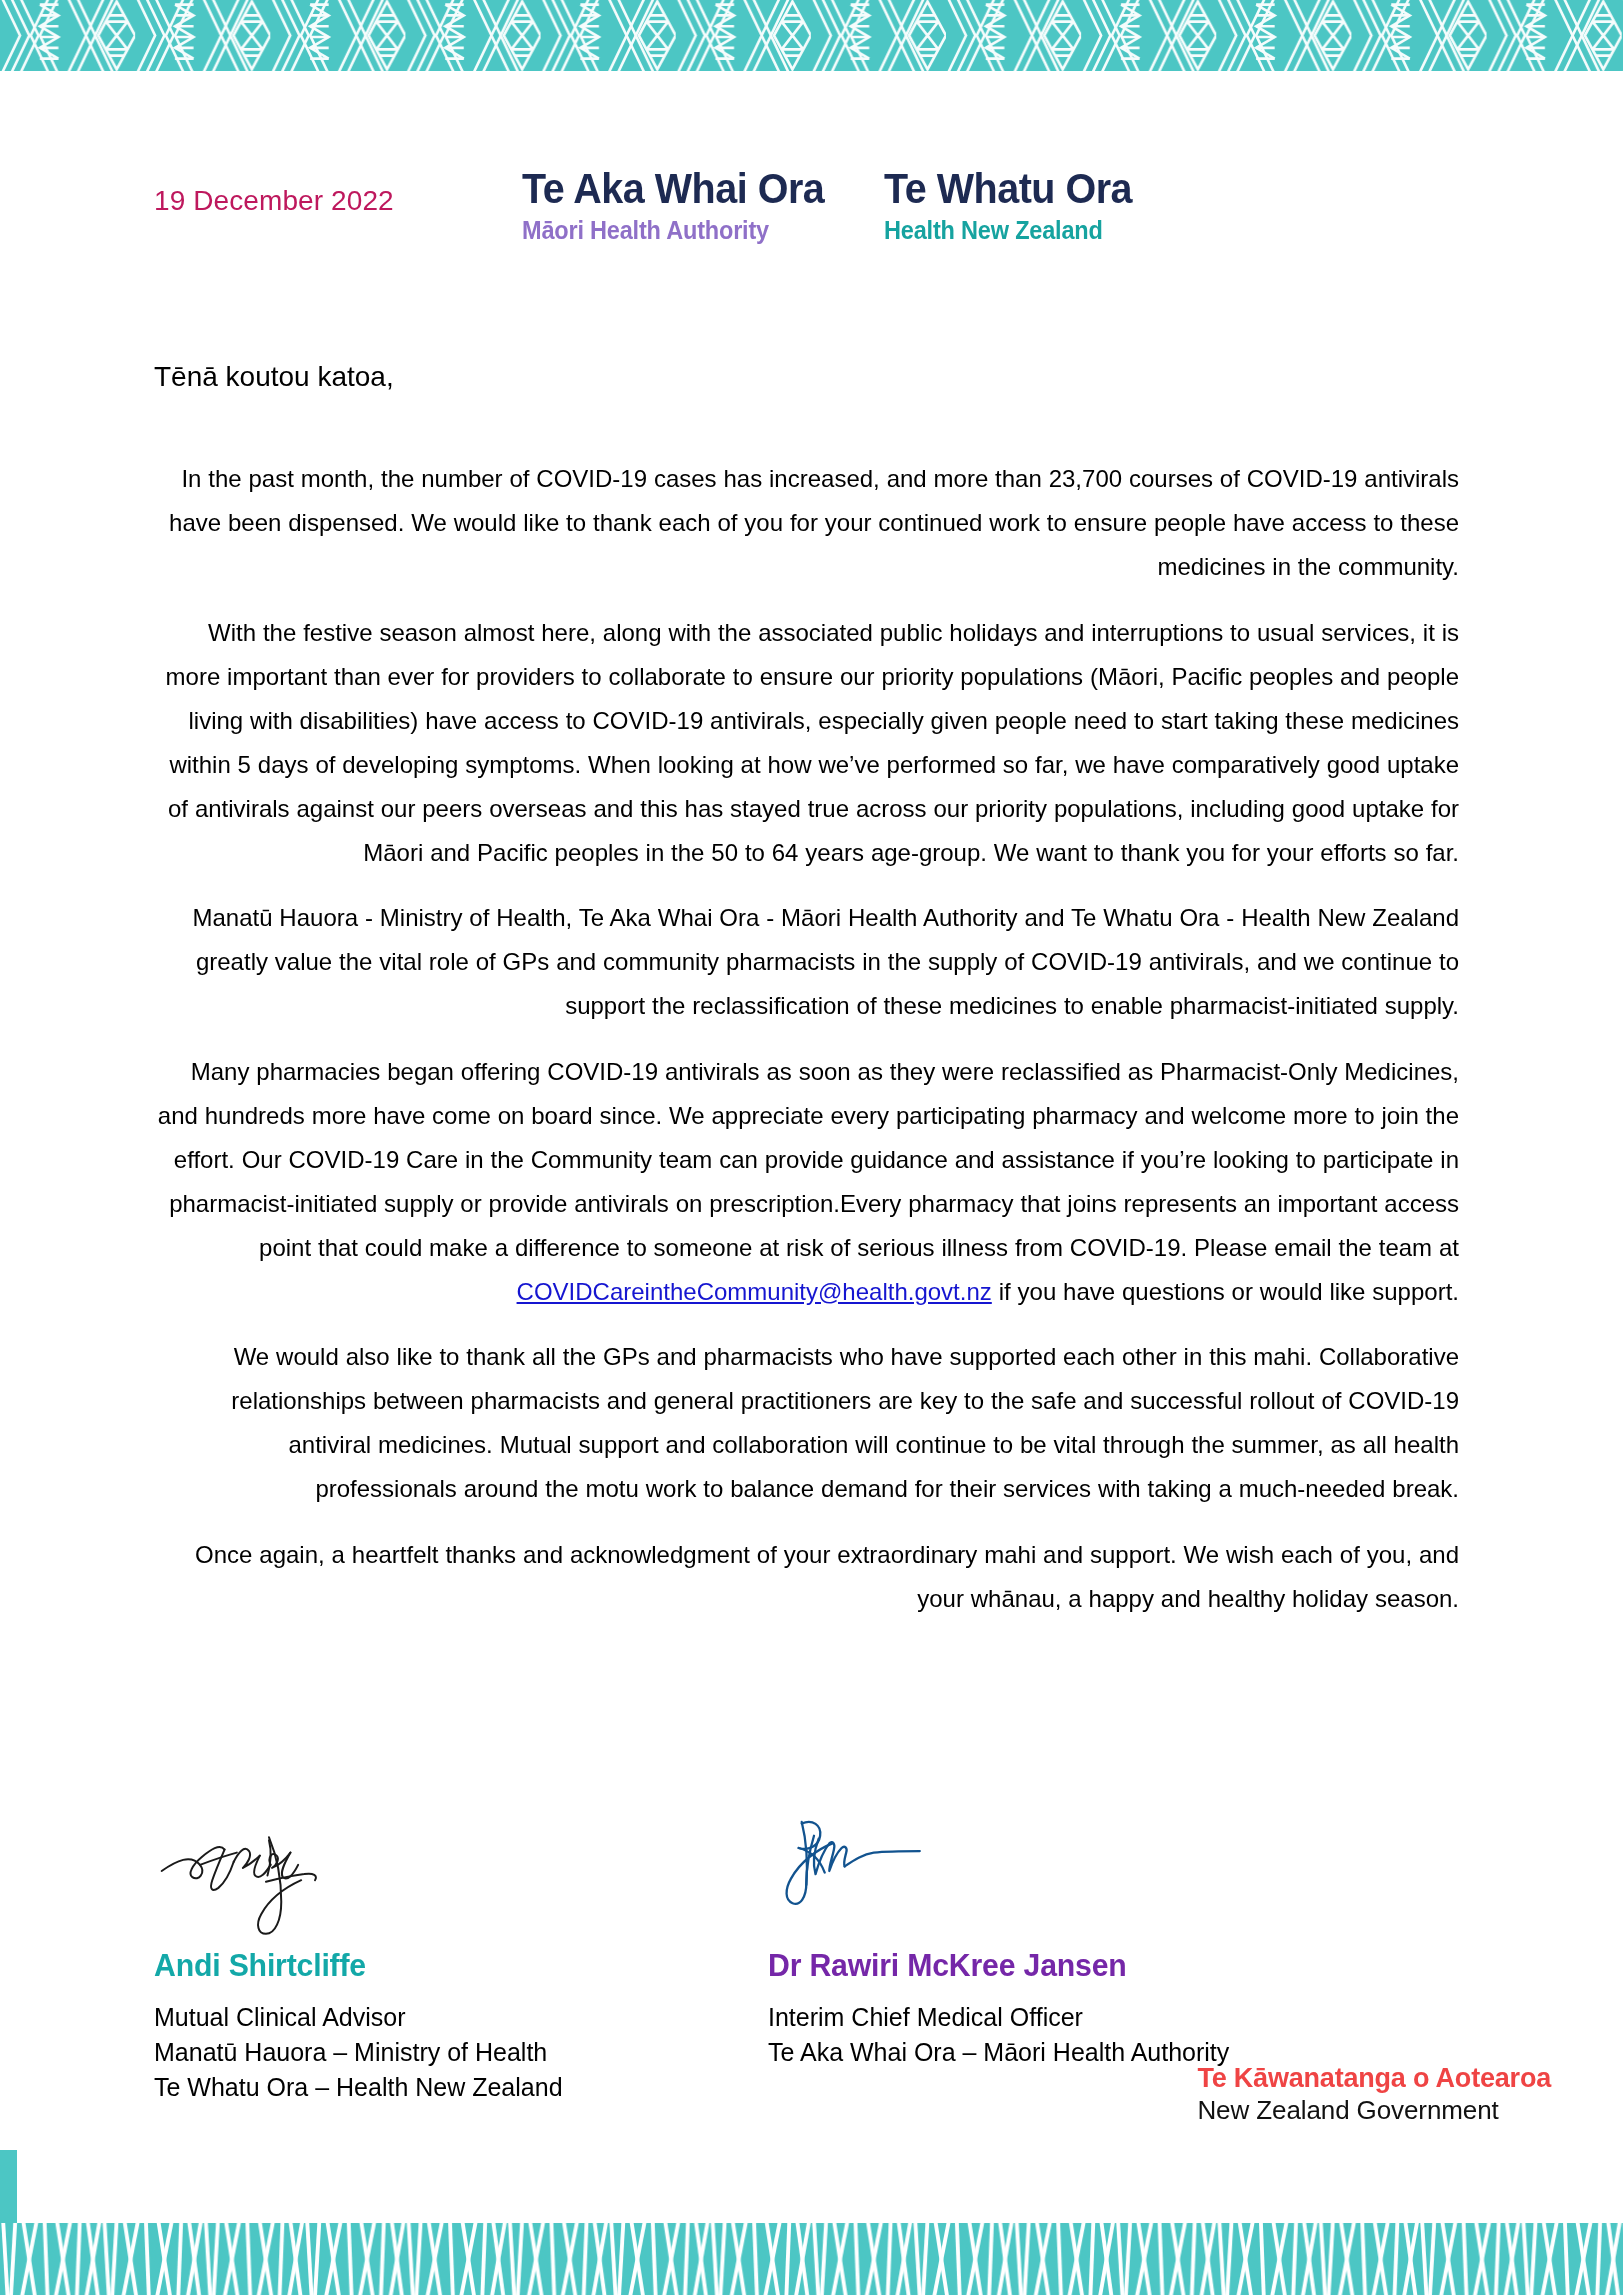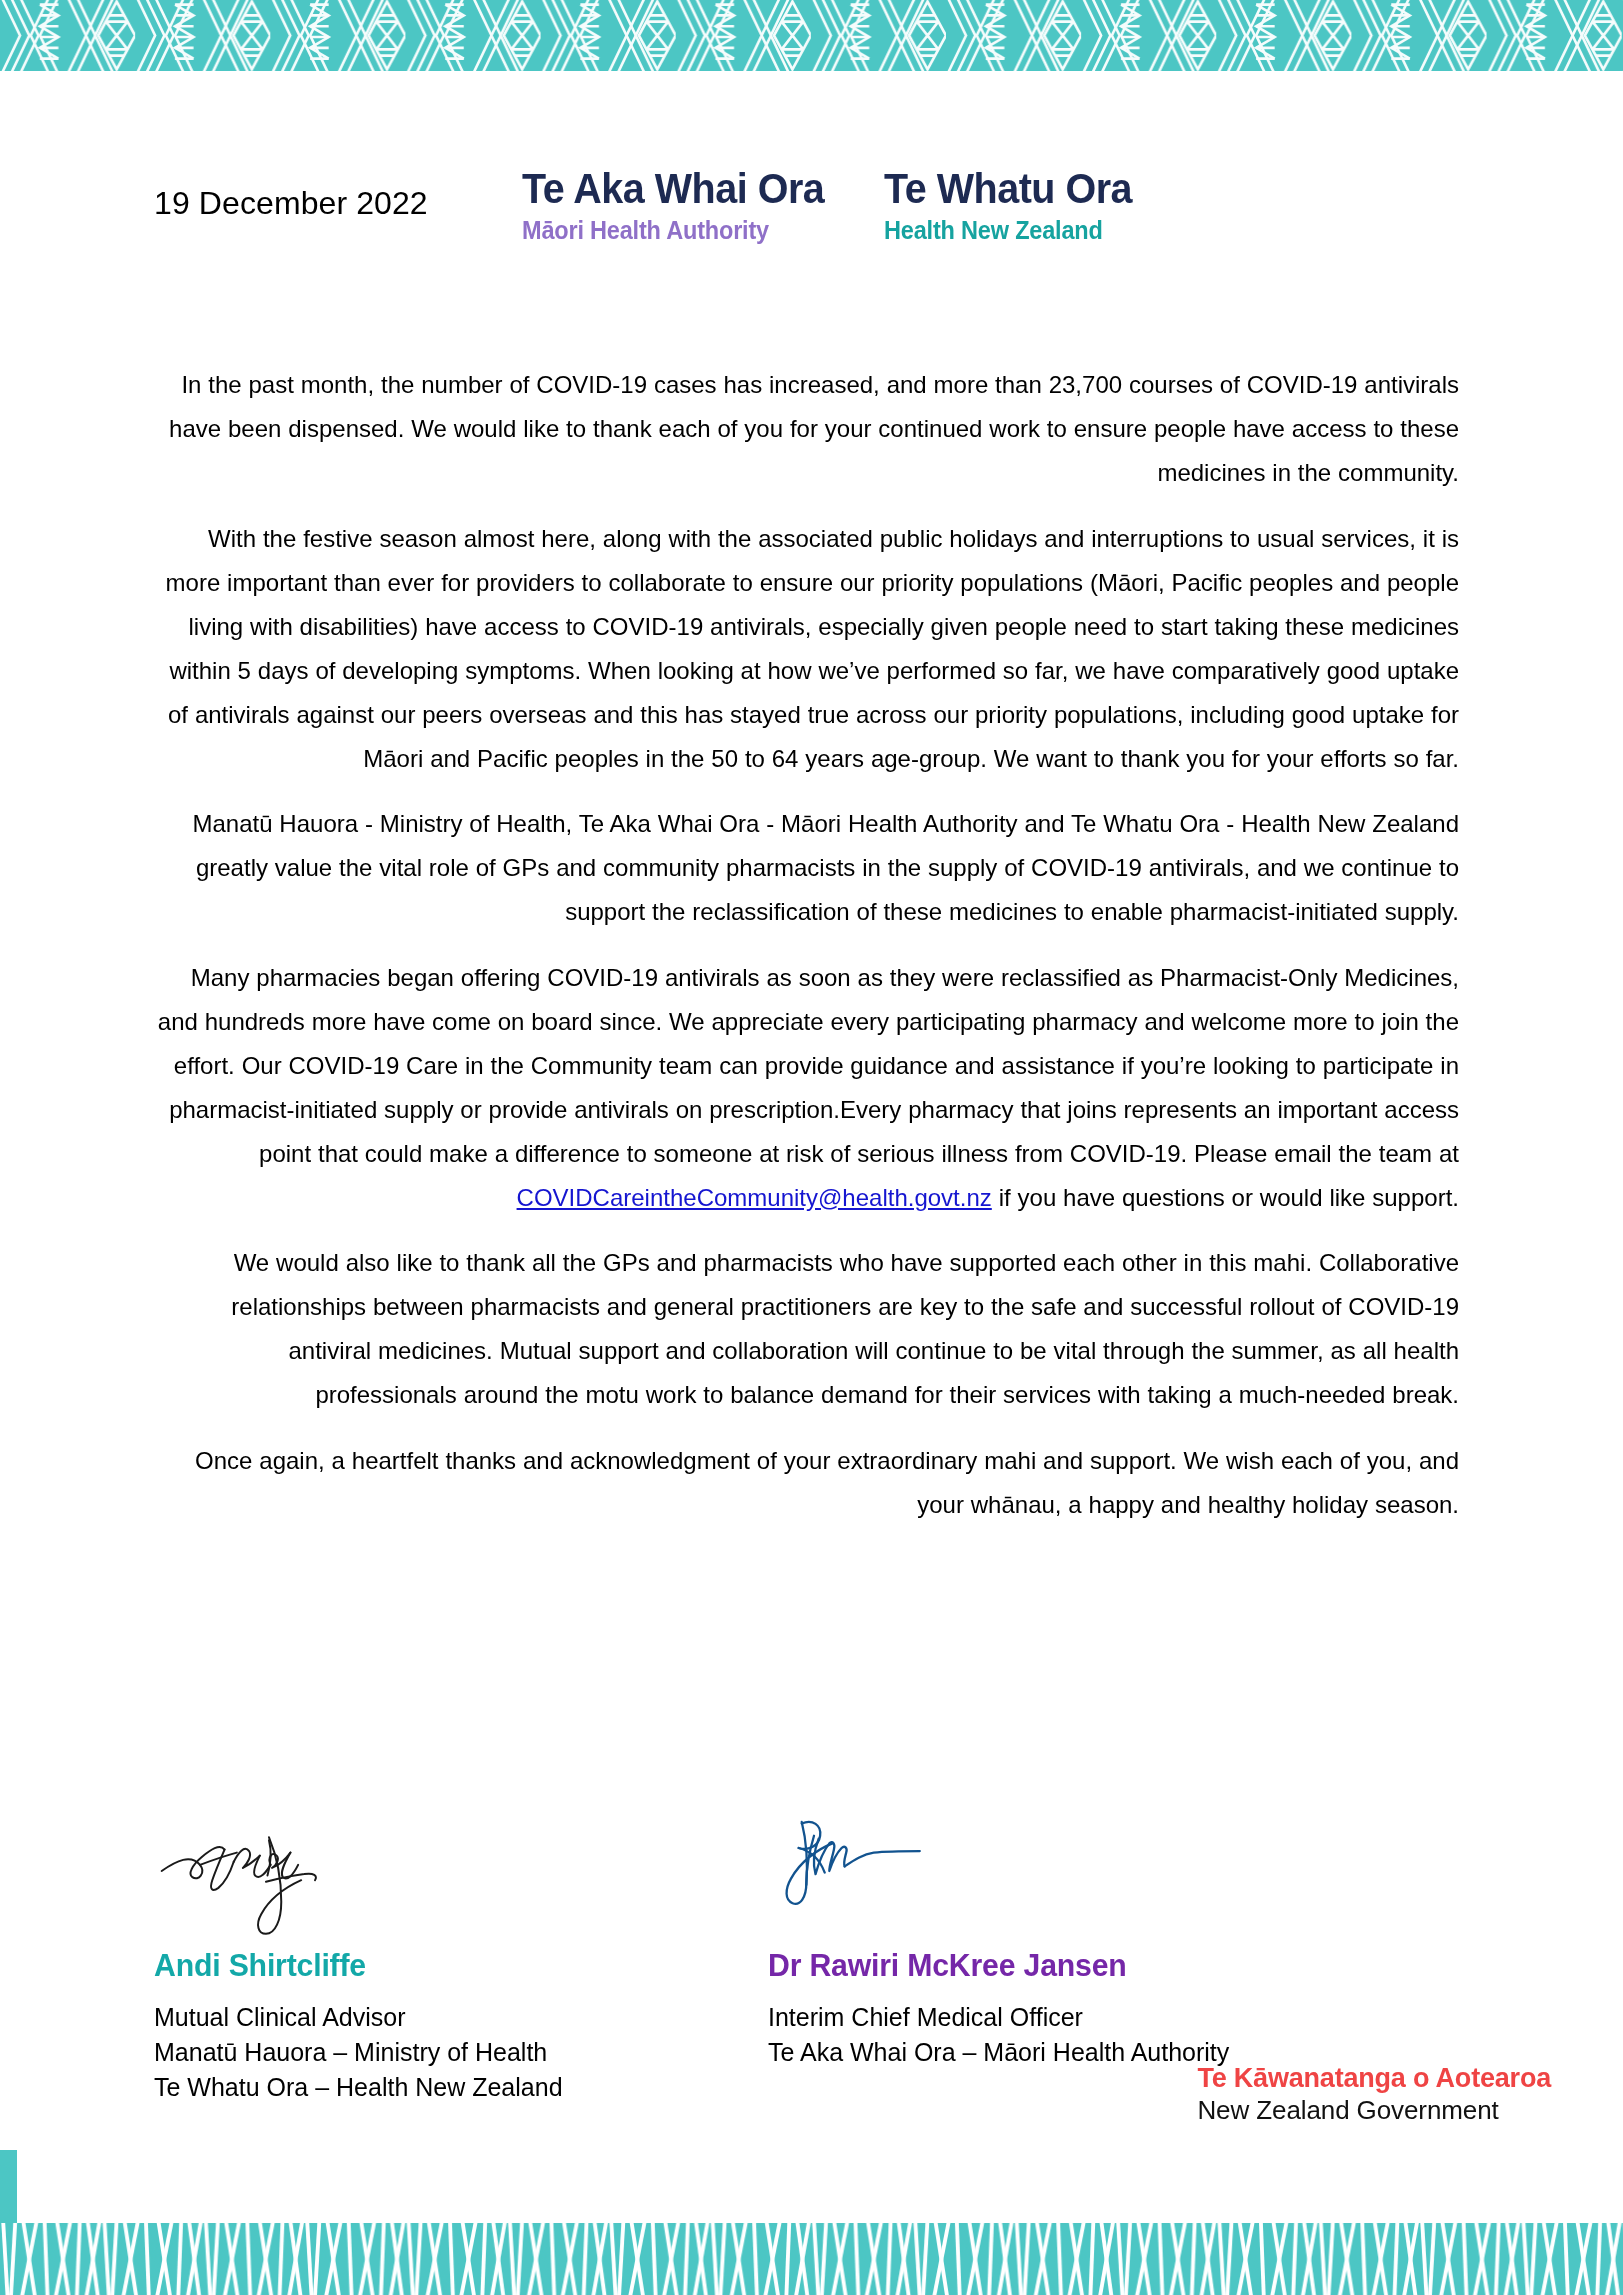--- a/index.html
+++ b/index.html
@@ -56,23 +56,23 @@
   #letter-header {
     position: absolute;
     left: 0; top: 0;
     width: 1624px;
     height: 161px;
   }
   #date-line {
     position: absolute;
     left: 154px;
     top: 114px;
-    font-size: 32px;
+    font-size: 28px;
     letter-spacing: 0.1px;
-    color: #000000;
+    color: #be185d;
     white-space: nowrap;
   }
   #logo-row {
     position: absolute;
     left: 522px;
     top: 96px;
     display: flex;
     align-items: flex-start;
     gap: 40px;
   }
@@ -240,20 +240,21 @@
       </div>
       <div class="logo-block">
         <div class="logo-main" id="two-main">Te Whatu Ora</div>
         <div class="logo-sub" id="two-sub">Health New Zealand</div>
       </div>
     </div>
   </div>
 
   <div id="letter-body">
 
+    <p class="salutation">Tēnā koutou katoa,</p>
 
     <p class="para">In the past month, the number of COVID-19 cases has increased, and more than 23,700 courses of COVID-19 antivirals have been dispensed. We would like to thank each of you for your continued work to ensure people have access to these medicines in the community.</p>
     <p class="para">With the festive season almost here, along with the associated public holidays and interruptions to usual services, it is more important than ever for providers to collaborate to ensure our priority populations (Māori, Pacific peoples and people living with disabilities) have access to COVID-19 antivirals, especially given people need to start taking these medicines within 5 days of developing symptoms. When looking at how we’ve performed so far, we have comparatively good uptake of antivirals against our peers overseas and this has stayed true across our priority populations, including good uptake for Māori and Pacific peoples in the 50 to 64 years age-group. We want to thank you for your efforts so far.</p>
     <p class="para">Manatū Hauora - Ministry of Health, Te Aka Whai Ora - Māori Health Authority and Te Whatu Ora - Health New Zealand greatly value the vital role of GPs and community pharmacists in the supply of COVID-19 antivirals, and we continue to support the reclassification of these medicines to enable pharmacist-initiated supply.</p>
 
     <p class="para"><span>Many pharmacies began offering COVID-19 antivirals as soon as they were reclassified as Pharmacist-Only Medicines, and hundreds more have come on board since. We appreciate every participating pharmacy and welcome more to join the effort. Our COVID-19 Care in the Community team can provide guidance and assistance if you’re looking to participate in pharmacist-initiated supply or provide antivirals on prescription.Every pharmacy that joins represents an important access point that could make a difference to someone at risk of serious illness from COVID-19. Please email the team at </span><a class="email-link" href="#">COVIDCareintheCommunity@health.govt.nz</a><span> if you have questions or would like support.</span></p>
 
     <p class="para">We would also like to thank all the GPs and pharmacists who have supported each other in this mahi. Collaborative relationships between pharmacists and general practitioners are key to the safe and successful rollout of COVID-19 antiviral medicines. Mutual support and collaboration will continue to be vital through the summer, as all health professionals around the motu work to balance demand for their services with taking a much-needed break.</p>
     <p class="para">Once again, a heartfelt thanks and acknowledgment of your extraordinary mahi and support. We wish each of you, and your whānau, a happy and healthy holiday season.</p>
 

